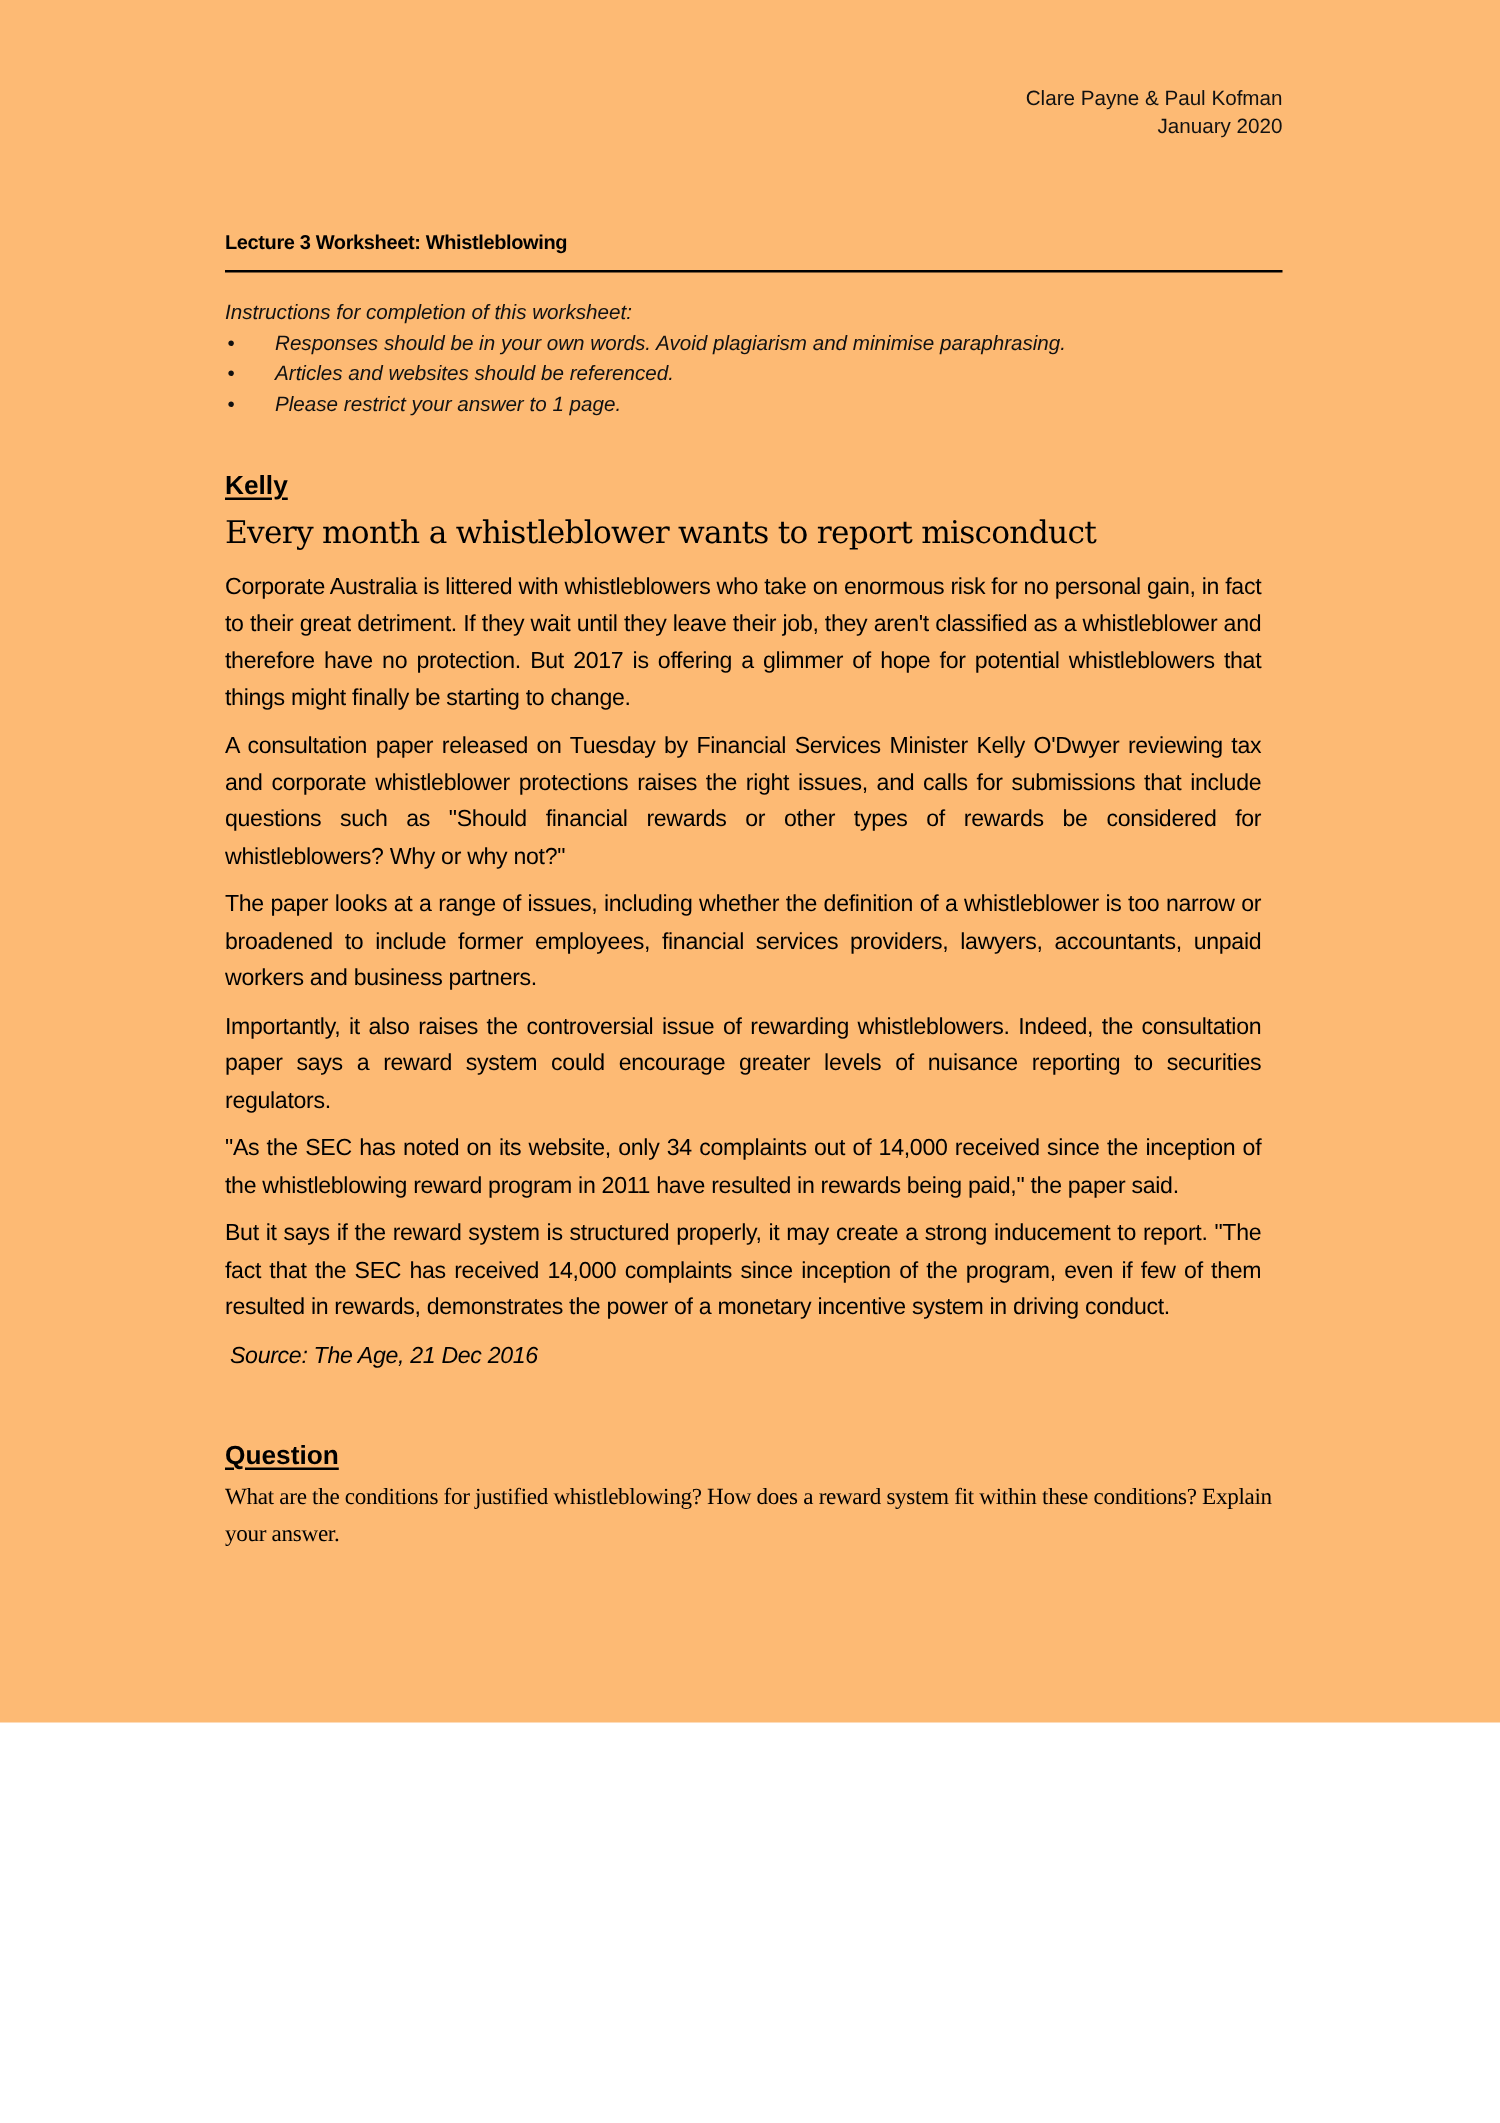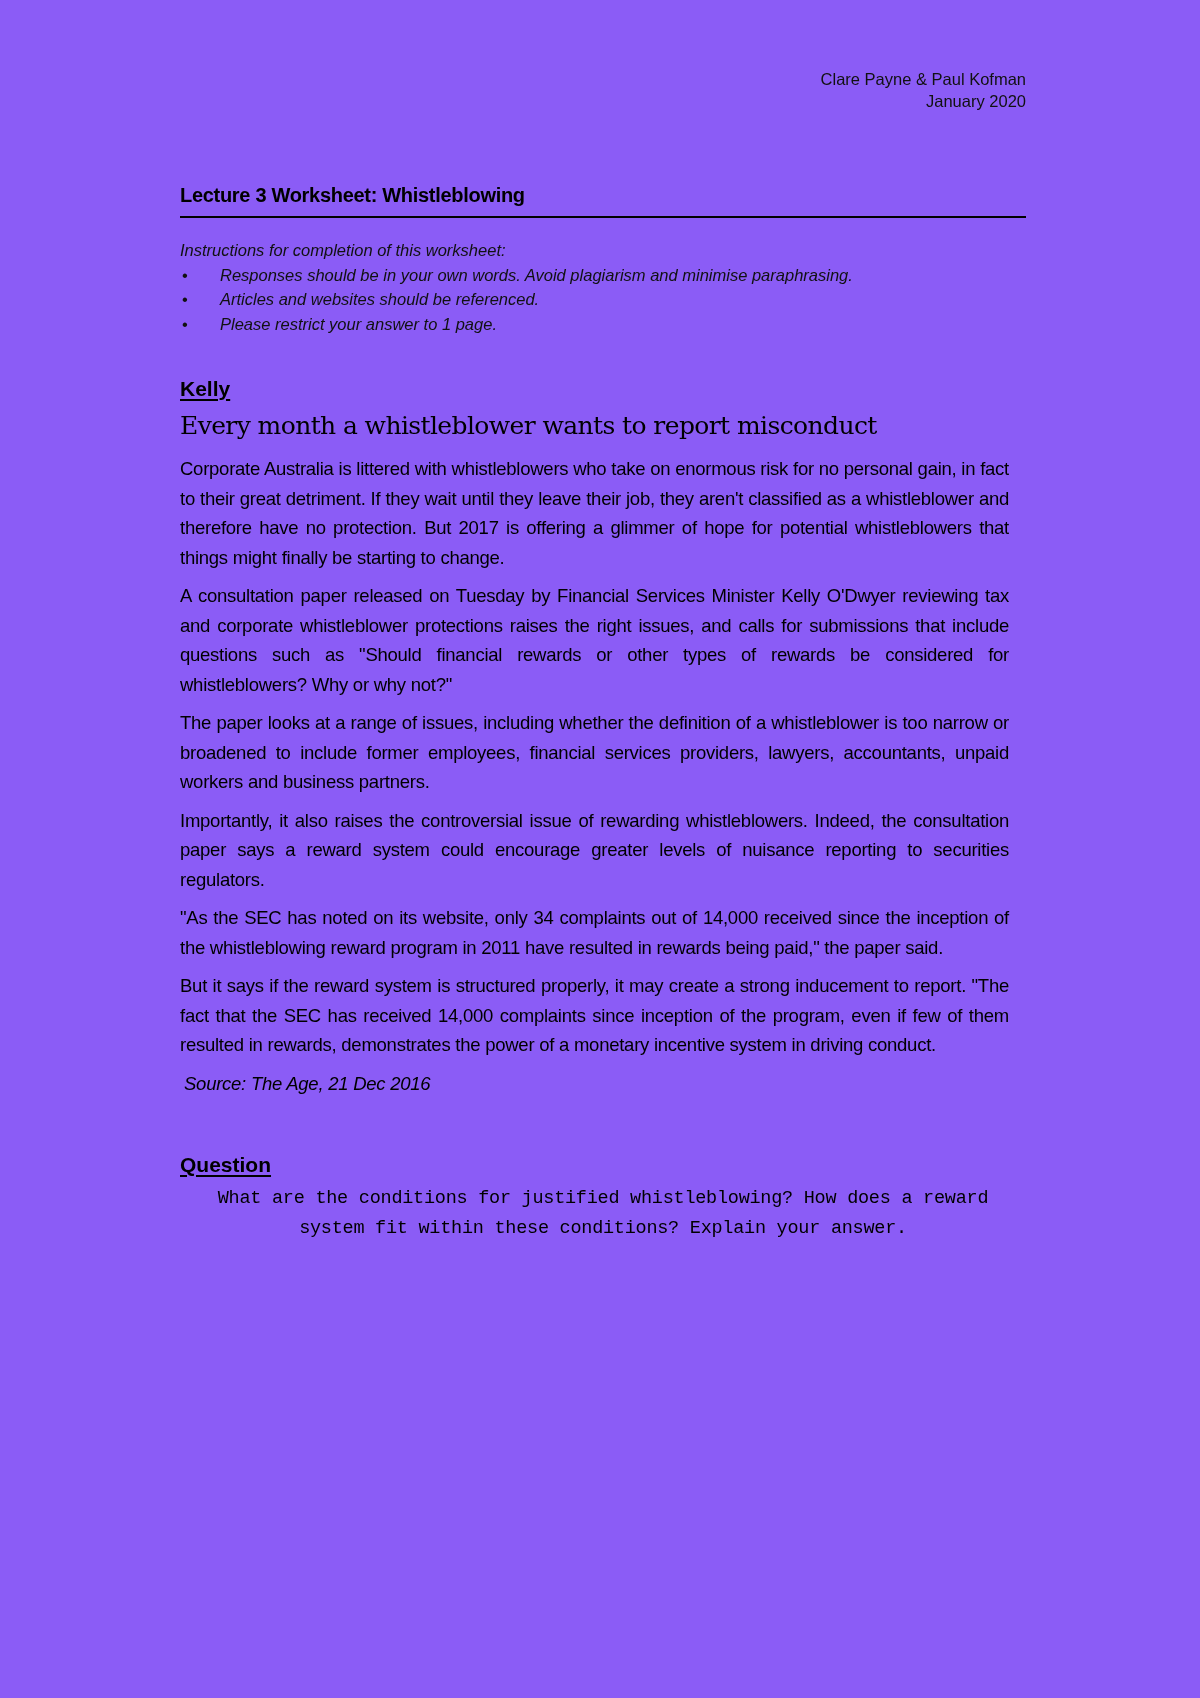--- a/index.html
+++ b/index.html
@@ -11,43 +11,43 @@
       width: 1200px;
       height: 1698px;
       position: relative;
       overflow: hidden;
       color: #000;
     }
     .page {
       position: absolute;
       left: 0; top: 0;
       width: 1200px;
-      height: 1698px;
-      background: #8b5cf6;
+      height: 1378px;
+      background: #fdba74;
     }
     .header-meta {
       position: absolute;
       right: 174px;
       top: 68px;
       text-align: right;
       font-family: "Liberation Sans", sans-serif;
       font-size: 16.5px;
       line-height: 22px;
       color: #111;
     }
     .content {
       position: absolute;
       left: 180px;
       top: 180px;
       width: 846px;
     }
     .title {
       font-family: "Liberation Sans", sans-serif;
       font-weight: bold;
-      font-size: 20px;
+      font-size: 16px;
       letter-spacing: -0.3px;
       line-height: 30px;
       padding-bottom: 6px;
       border-bottom: 2.5px solid #000;
       margin: 0;
     }
     .instructions {
       margin-top: 20px;
       font-family: "Liberation Sans", sans-serif;
       font-style: italic;
@@ -100,26 +100,25 @@
     .source {
       font-family: "Liberation Sans", sans-serif;
       font-style: italic;
       font-size: 18.5px;
       line-height: 29.5px;
       margin: 4px;
       letter-spacing: -0.25px;
     }
     .question-heading { margin-top: 52px; }
     .question-text {
-      font-family: Liberation Mono, monospace;
+      font-family: Liberation Serif, serif;
       font-size: 18.5px;
       line-height: 29.5px;
       margin: 4px 0 0 0;
       letter-spacing: -0.25px;
-      text-align: center;
     }
   </style>
 </head>
 <body>
 
 <div class="page">
 
   <div class="header-meta">
     <div>Clare Payne &amp; Paul Kofman</div>
     <div>January 2020</div>

